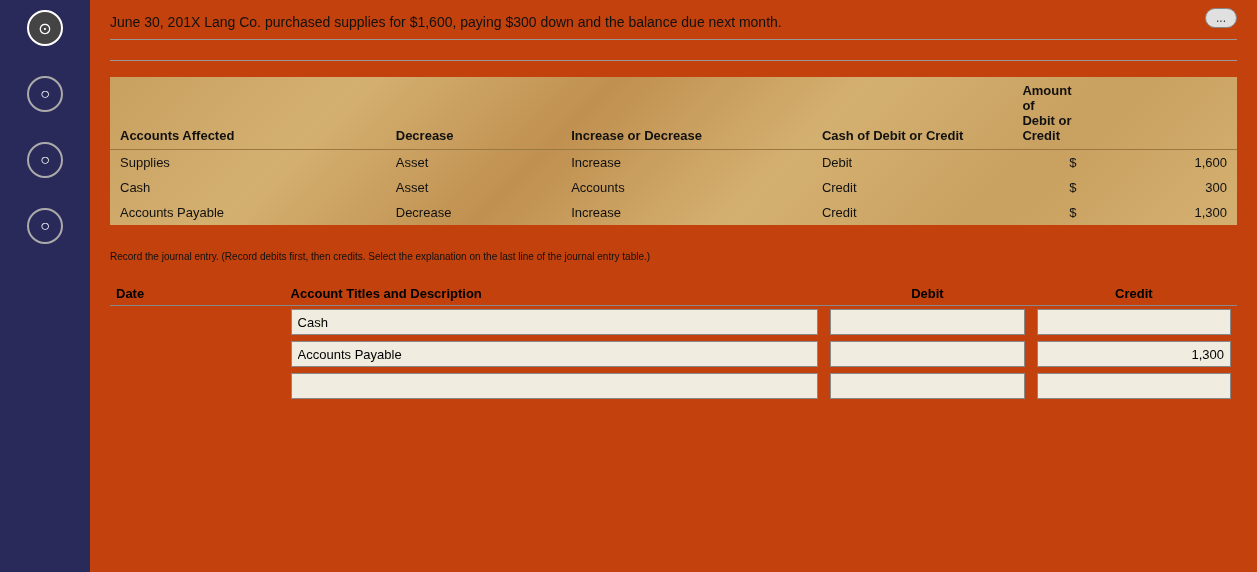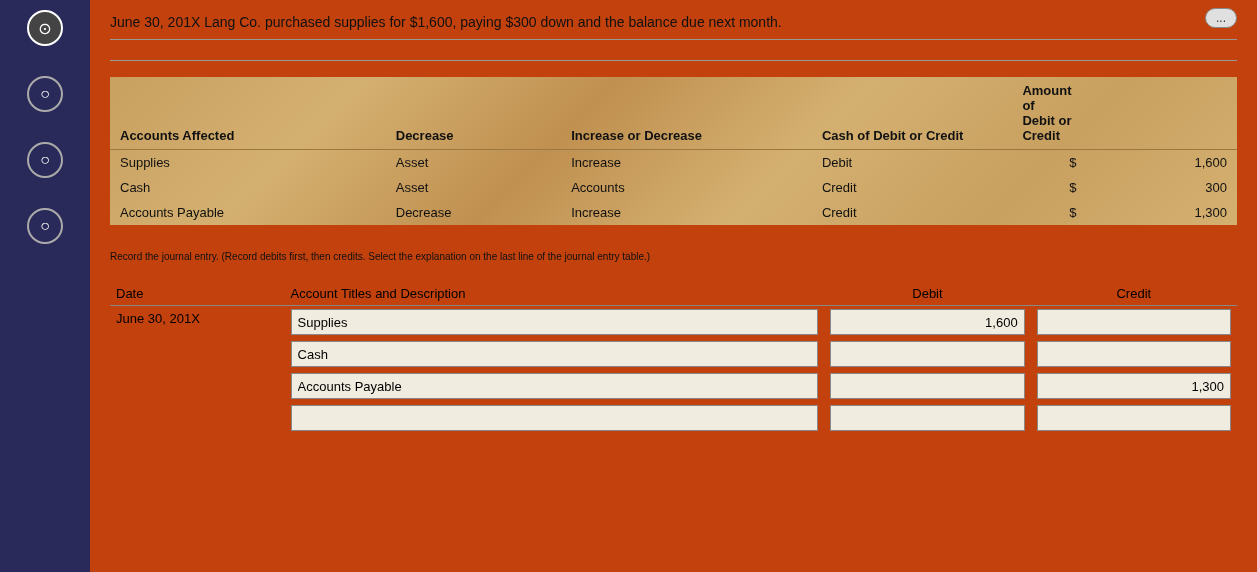--- a/index.html
+++ b/index.html
@@ -113,21 +113,21 @@
       color: #111;
       margin: 4px 0 8px 0;
     }
 
     .journal-table {
       width: 100%;
       border-collapse: collapse;
     }
 
     .journal-table th {
-      font-weight: normal;
+      font-weight: bold;
       font-size: 13px;
       text-align: left;
       padding: 4px 6px 4px 6px;
       border-bottom: 1px solid #888;
       margin-left: 36px;
     }
 
     .journal-table td {
       padding: 3px 6px;
       font-size: 13px;
@@ -240,32 +240,20 @@
     <thead>
       <tr>
         <th style="width:110px;">Date</th>
         <th style="width:340px;">Account Titles and Description</th>
         <th style="width:130px;text-align:center;">Debit</th>
         <th style="width:130px;text-align:center;">Credit</th>
       </tr>
     </thead>
     <tbody>
 
-      <tr class="journal-row">
-        <td class="date-cell">June 30, 201X</td>
-        <td class="account-cell">
-          <input class="input-field" type="text" value="Supplies" style="">
-        </td>
-        <td class="debit-cell">
-          <input class="input-field right-align" type="text" value="1,600" style="">
-        </td>
-        <td class="credit-cell">
-          <input class="input-field right-align" type="text" value="" style="">
-        </td>
-      </tr>
 
       <tr class="journal-row">
         <td class="date-cell"></td>
         <td class="account-cell">
           <input class="input-field" type="text" value="Cash" style="">
         </td>
         <td class="debit-cell">
           <input class="input-field right-align" type="text" value="" style="">
         </td>
         <td class="credit-cell">

